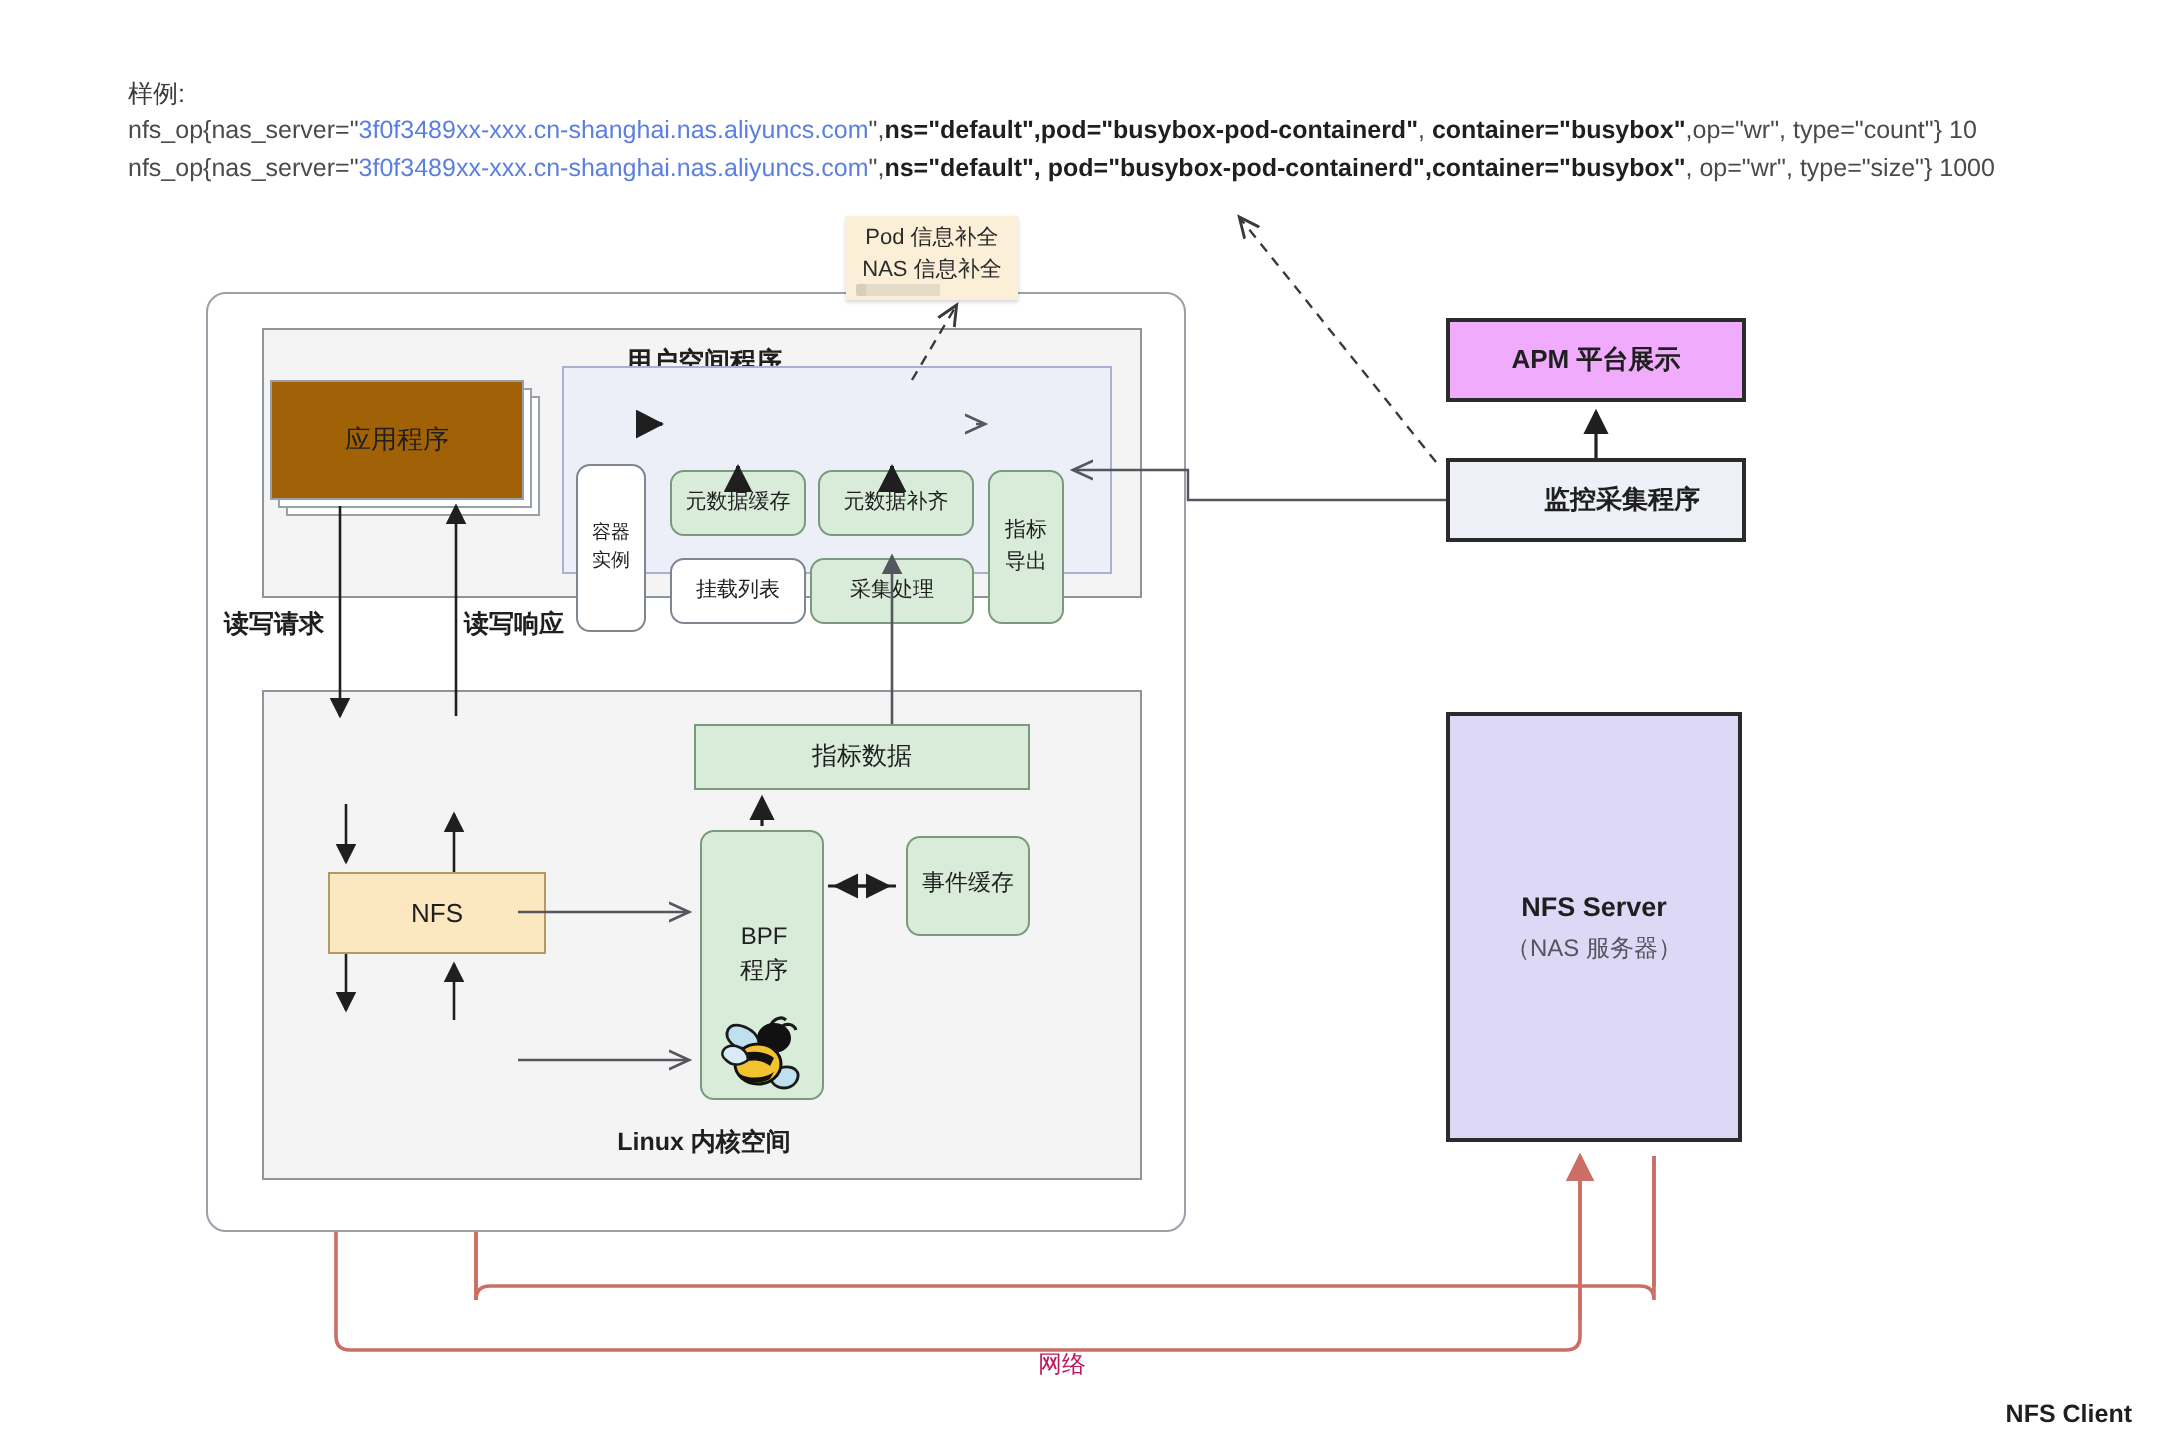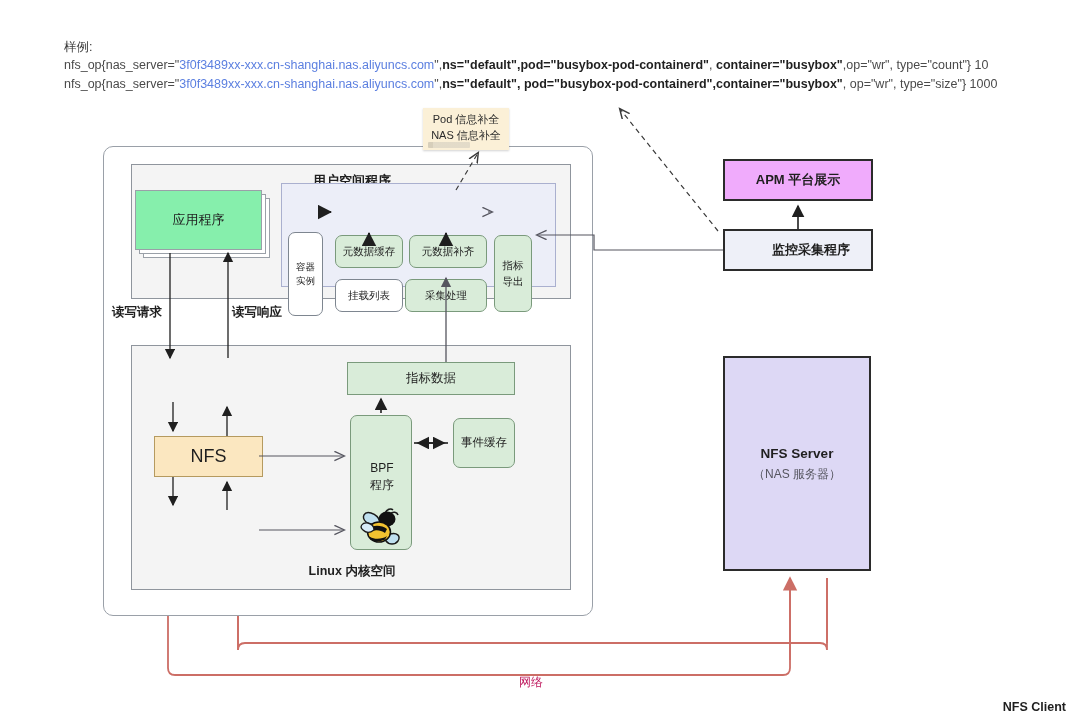--- a/index.html
+++ b/index.html
@@ -45,21 +45,21 @@
     border:1.1px solid #8f959d;background:#f4f4f4;
   }
   .userspace-title{
     left:0;top:7px;width:440px;text-align:center;
     font-size:13px;font-weight:bold;color:#1f1f1f;
   }
 
   
   .app-shadow2{left:143px;top:198px;width:127px;height:60px;border:1.1px solid #9aa0a8;background:#ffffff;}
   .app-shadow1{left:139px;top:194px;width:127px;height:60px;border:1.1px solid #9aa0a8;background:#ffffff;}
-  .app-main{left:135px;top:190px;width:127px;height:60px;border:1.1px solid #9aa0a8;background:#86efac;
+  .app-main{left:135px;top:190px;width:127px;height:60px;border:1.1px solid #9aa0a8;background:#a16207;
             font-size:13px;font-weight:500;color:#1f1f1f;}
 
   
   .agent-panel{
     left:281px;top:183px;width:275px;height:104px;
     border:1.1px solid #aab0cf;background:#eceef8;
   }
 
   .mini{
     border:1.1px solid #7e8690;border-radius:7px;
@@ -80,22 +80,22 @@
     left:131px;top:345px;width:440px;height:245px;
     border:1.1px solid #8f959d;background:#f4f4f4;
   }
   .kernel-title{
     left:0;bottom:9px;width:440px;text-align:center;
     font-size:12.5px;font-weight:bold;color:#1f1f1f;
   }
 
   .k-vfs{left:150px;top:363px;width:109px;height:39px;border:1.1px solid #3a3a3a;background:#ffffff;
         font-size:13px;color:#1f1f1f;}
-  .k-nfs{left:154px;top:436px;width:109px;height:41px;border:1.1px solid #b59a5f;background:#fbe7c0;
-        font-size:18px;color:#1f1f1f;}
+  .k-nfs{left:164px;top:436px;width:109px;height:41px;border:1.1px solid #b59a5f;background:#fbe7c0;
+        font-size:13px;color:#1f1f1f;}
   .k-rpc{left:150px;top:510px;width:109px;height:41px;border:1.1px solid #b59a5f;background:#fbe7c0;
         font-size:13px;color:#1f1f1f;}
 
   .k-metricdata{left:347px;top:362px;width:168px;height:33px;border:1.1px solid #7a9a7c;border-radius:0;
         background:#d9ecd9;font-size:12.5px;color:#1f1f1f;}
   .k-bpf{left:350px;top:415px;width:62px;height:135px;border:1.1px solid #7a9a7c;border-radius:7px;
         background:#d9ecd9;}
   .k-bpf-label{position:absolute;left:0;top:44px;width:62px;text-align:center;font-size:12px;line-height:1.45;color:#1f1f1f;}
   .k-evbuf{left:453px;top:418px;width:62px;height:50px;border:1.1px solid #7a9a7c;border-radius:7px;
         background:#d9ecd9;font-size:11.5px;color:#1f1f1f;}

